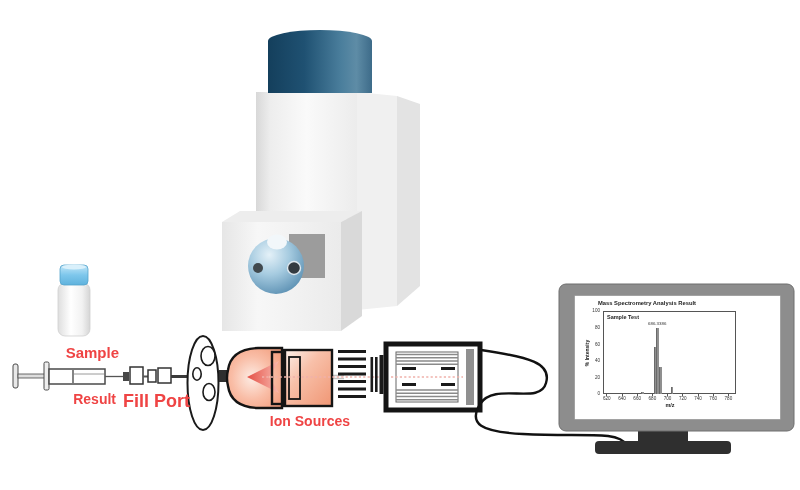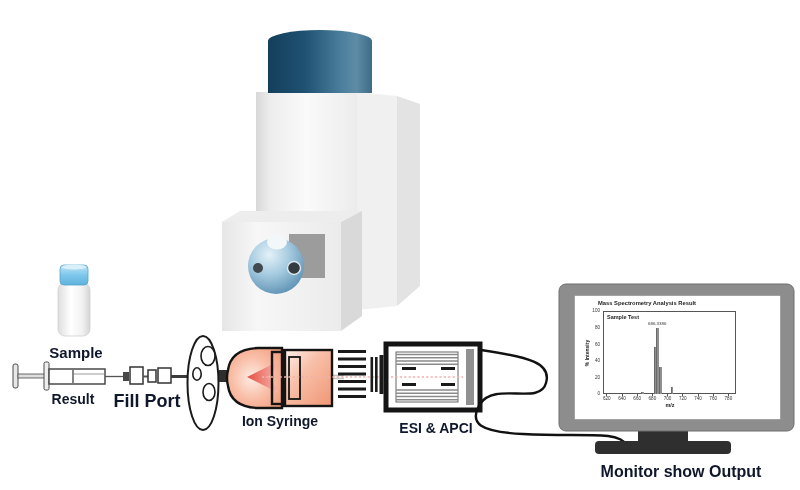--- a/index.html
+++ b/index.html
@@ -1,19 +1,19 @@
 <!DOCTYPE html>
 <html><head>
 <meta charset="utf-8">
 <style>
   html,body{margin:0;padding:0;background:#fff;}
   #canvas{position:relative;width:800px;height:490px;background:#ffffff;overflow:hidden;
           font-family:"Liberation Sans",sans-serif;}
   .abs{position:absolute;}
-  .lbl{position:absolute;font-weight:bold;color:#0f172a;text-align:center;}
+  .lbl{position:absolute;font-weight:bold;color:#ef4444;text-align:right;}
   #main-title{left:437px;top:44px;width:345px;font-size:29px;font-weight:bold;
               color:#111;letter-spacing:.4px;text-align:center;white-space:nowrap;}
   .lbl-sample{left:33px;top:344px;width:86px;font-size:15px;}
   .lbl-syringe{left:30px;top:391px;width:86px;font-size:14px;}
   .lbl-fillport{left:104px;top:391px;width:86px;font-size:18px;}
   .lbl-injection{left:27px;top:413px;width:166px;font-size:14px;}
   .lbl-ionsources{left:210px;top:413px;width:140px;font-size:14px;}
   .lbl-det{left:374px;top:420px;width:124px;font-size:14px;line-height:16px;}
   .lbl-monitor{left:568px;top:463px;width:226px;font-size:16px;}
   
@@ -200,25 +200,23 @@
       <rect x="638" y="428" width="50" height="20" fill="#2f2f2f"></rect>
       <rect x="595" y="441" width="136" height="13" rx="4" fill="#2f2f2f"></rect>
       <rect x="559" y="284" width="235" height="147" rx="7" fill="#8d8d8d" stroke="#6f6f6f" stroke-width="1"></rect>
       <rect x="575" y="296" width="205" height="123" fill="#ffffff" stroke="#c2c2c2" stroke-width="0.8"></rect>
     </g>
   </svg>
 
   <div class="lbl lbl-sample">Sample</div>
   <div class="lbl lbl-syringe">Result</div>
   <div class="lbl lbl-fillport">Fill Port</div>
-  <div class="lbl lbl-ionsources">Ion Syringe</div>
+  <div class="lbl lbl-ionsources">Ion Sources</div>
   <div class="lbl lbl-det">
-    <div>ESI &amp; APCI</div>
   </div>
-  <div class="lbl lbl-monitor">Monitor show Output</div>
 
   <div id="screen-chart">
     <div class="ct">Mass Spectrometry Analysis Result</div>
     <div class="ann">Sample Test</div>
     <div class="ylab">% Intensity</div>
     <div class="xlab">m/z</div>
     <div class="plot"></div>
     <div id="bars-layer">
         <div class="tickx" style="left: 24.8px;">620</div>
         <div class="tmark" style="left: 31.3px;"></div>

